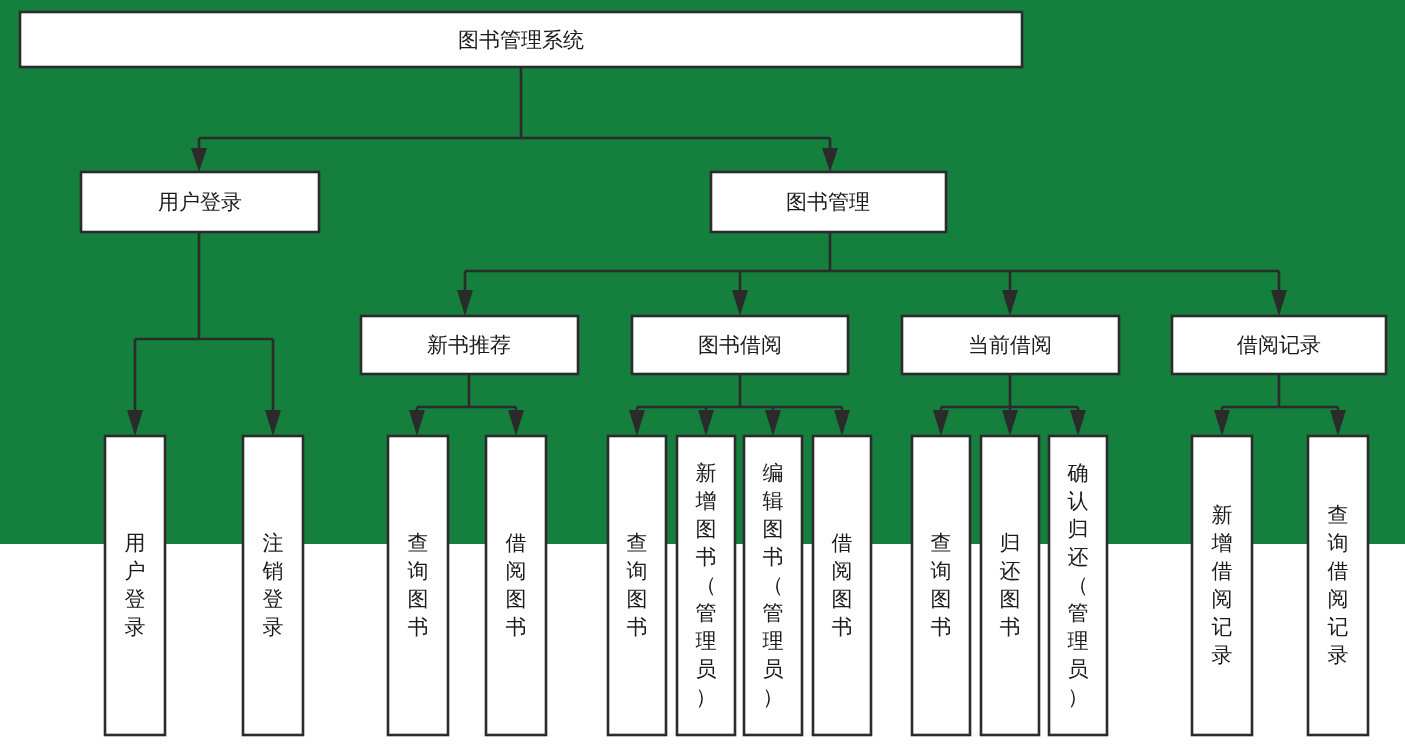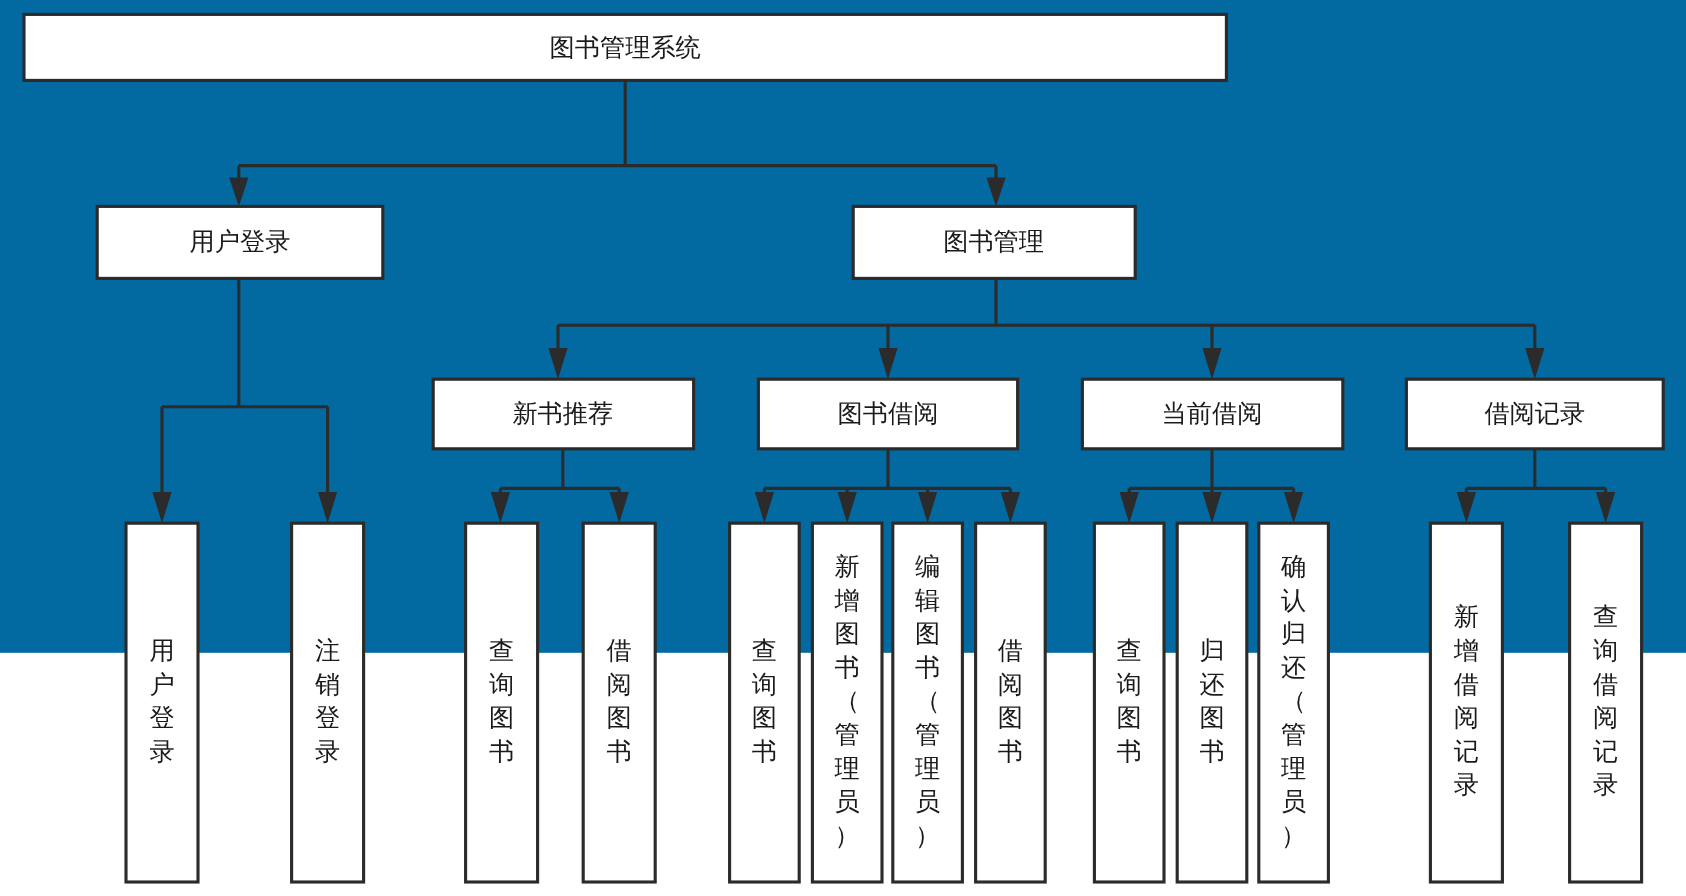--- a/index.html
+++ b/index.html
@@ -11,21 +11,21 @@
     width: 1405px;
     height: 747px;
     font-family: "DejaVu Sans", "Liberation Sans", sans-serif;
     overflow: hidden;
     position: relative;
   }
   #diagram-root {
     position: relative;
     width: 1405px;
     height: 544px;
-    background: #0369a1;
+    background: #15803d;
   }
   svg#flowchart {
     display: block;
     width: 1405px;
     height: 747px;
   }
   .node-box {
     fill: #ffffff;
     stroke: #2b2b2b;
     stroke-width: 2.6;

